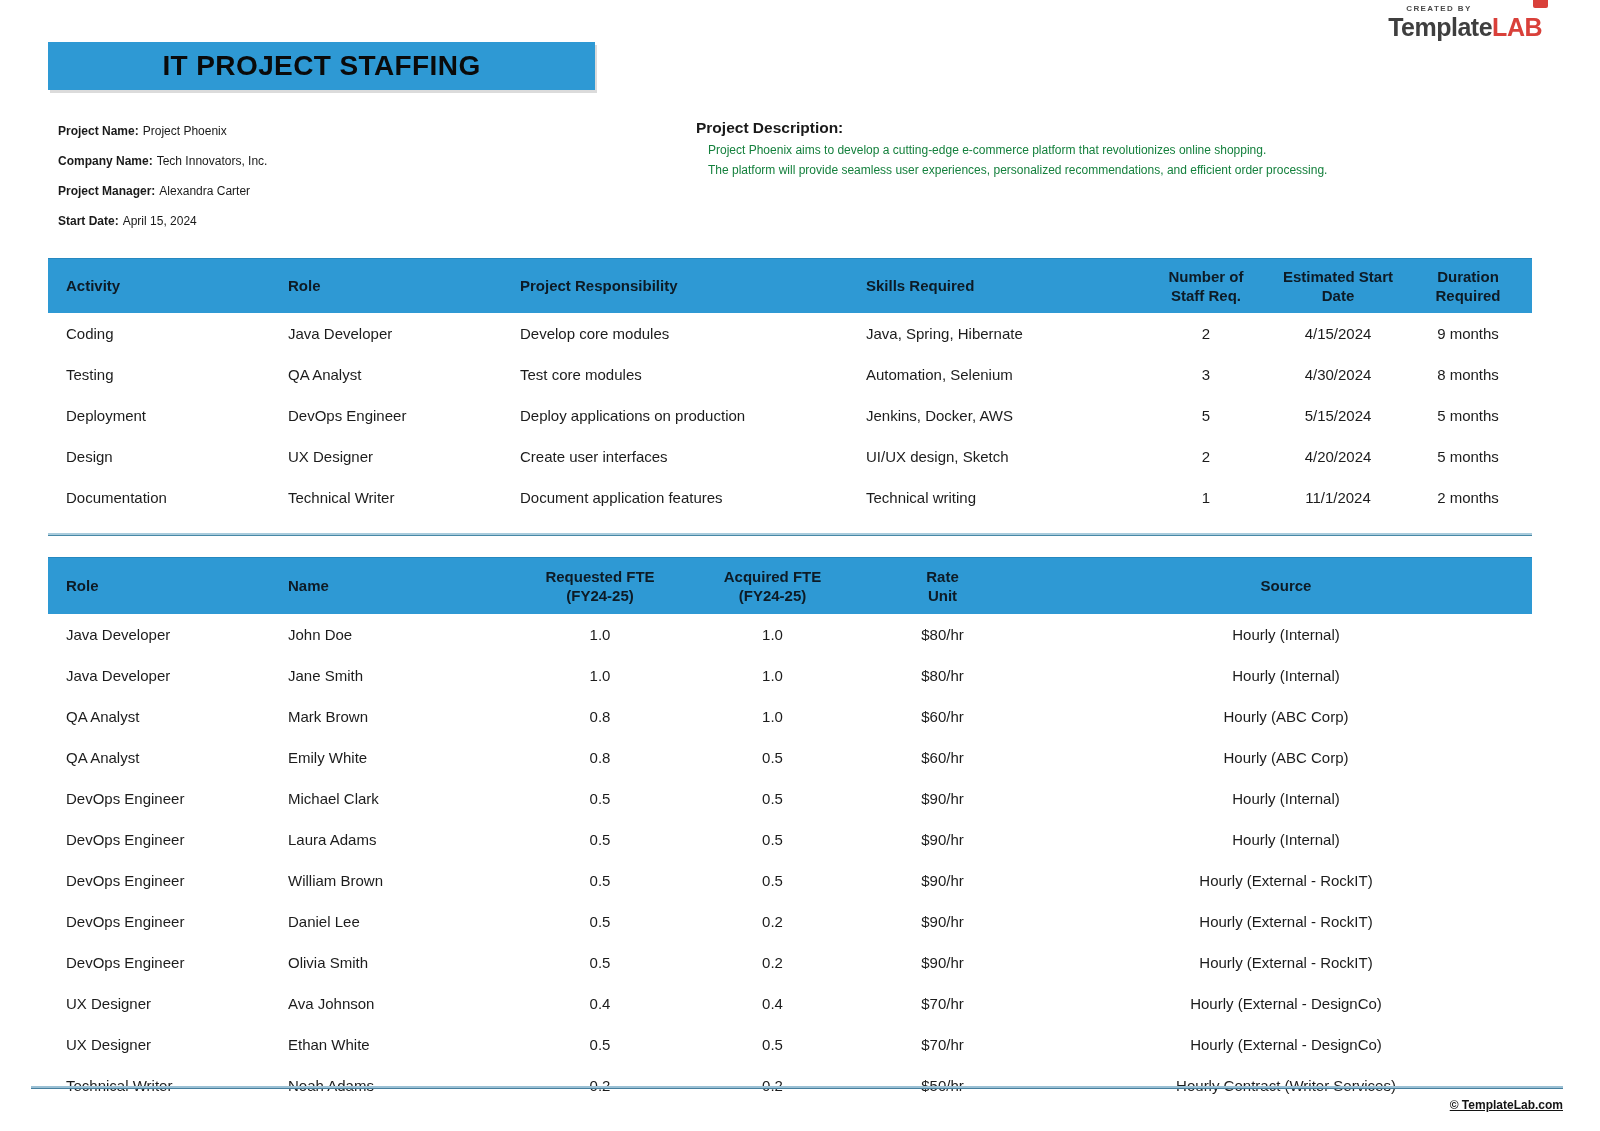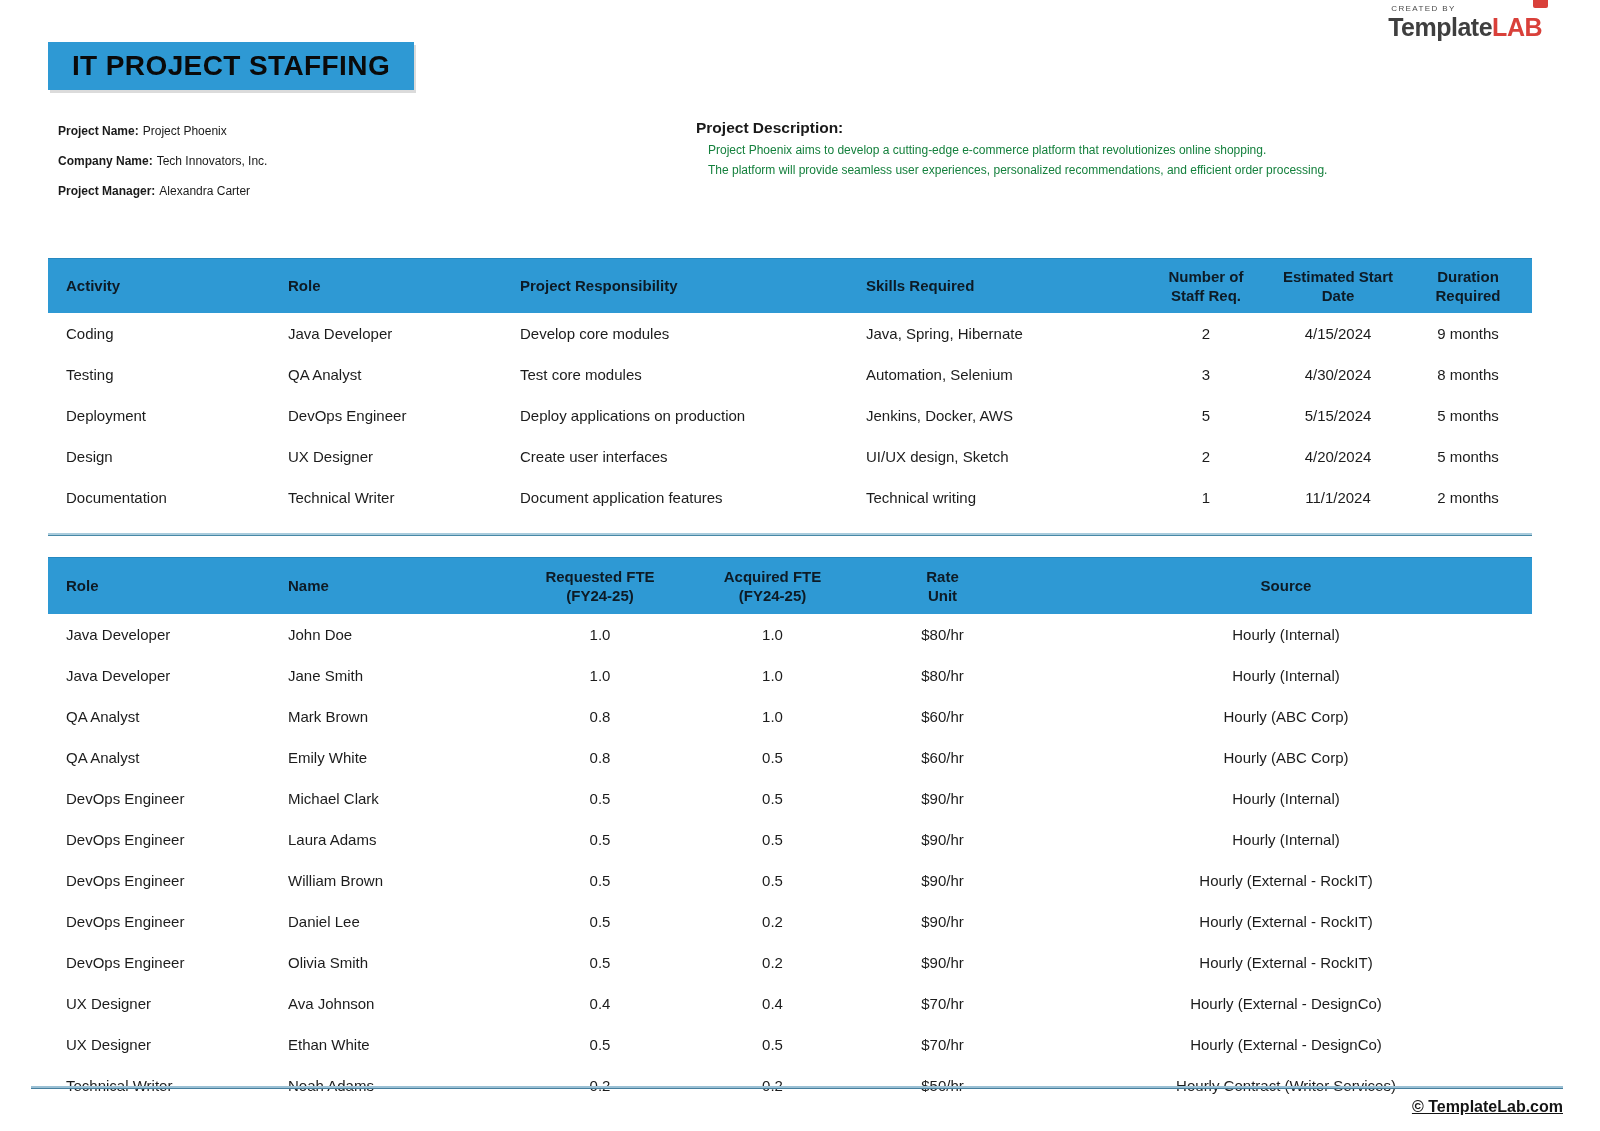--- a/index.html
+++ b/index.html
@@ -9,29 +9,29 @@
     width: 1600px;
     height: 1131px;
     background: #ffffff;
     font-family: "Liberation Sans", sans-serif;
     color: #1a1a1a;
     overflow: hidden;
   }
 
   
   .logo { position: absolute; top: 5px; right: 58px; line-height: 1; }
-  .created-by { font-size: 8px; font-weight: 400; letter-spacing: 1.4px; color: #4a4a4a; margin-left: 3px; }
+  .created-by { font-size: 8px; font-weight: 700; letter-spacing: 1.4px; color: #4a4a4a; margin-left: 18px; }
   .brand { font-size: 25px; font-weight: 700; letter-spacing: -0.5px; margin-top: 2px; text-align: center; }
   .brand-gray { color: #3f3f3f; }
   .brand-red { color: #D9403A; }
   .column-icon { position: absolute; top: 0px; right: 52px; width: 15px; height: 8px; background: #D9403A; border-radius: 0 0 2px 2px; }
 
   
   .title-box {
-    position: absolute; left: 48px; top: 42px; width: 366px; height: 48px;
+    position: absolute; left: 48px; top: 42px; width: 547px; height: 48px;
     background: #2E99D4; display: flex; align-items: center; justify-content: center;
     box-shadow: 2px 3px 0 rgba(0,0,0,0.14);
   }
   .title-box h1 { margin: 0; font-size: 28px; font-weight: 700; color: #0a0a0a; letter-spacing: 0.4px; }
 
   
   .project-info { position: absolute; left: 58px; top: 116px; font-size: 12px; }
   .project-info .row { height: 30px; line-height: 30px; }
   .lbl { font-weight: 700; margin-right: 4px; }
 
@@ -61,21 +61,21 @@
     height: 3px; background: #4788A6; border-top: 2px solid #A9CCDD;
   }
 
   
   .footer-line {
     position: absolute; left: 31px; top: 1086px; width: 1532px;
     height: 3px; background: #47809F; border-top: 2px solid #9BC0D4;
   }
   .copyright {
     position: absolute; top: 1098px; right: 37px;
-    font-size: 16px; font-weight: 700; text-decoration: underline; color: #141414; cursor: pointer;
+    font-size: 12px; font-weight: 700; text-decoration: underline; color: #141414; cursor: pointer;
   }
 </style>
 </head>
 <body>
 
 <div class="page">
 
   <div class="column-icon"></div>
   <div class="logo">
     <div class="created-by">CREATED BY</div>
@@ -88,20 +88,23 @@
 
   <div class="project-info">
     <div class="row">
       <span class="lbl">Project Name:</span><span>Project Phoenix</span>
     </div>
     <div class="row">
       <span class="lbl">Company Name:</span><span>Tech Innovators, Inc.</span>
     </div>
     <div class="row">
       <span class="lbl">Project Manager:</span><span>Alexandra Carter</span>
+    </div>
+    <div class="row">
+      <span class="lbl">Start Date:</span><span>April 15, 2024</span>
     </div>
   </div>
 
   <div class="description">
     <div class="desc-label">Project Description:</div>
     <div class="desc-line">Project Phoenix aims to develop a cutting-edge e-commerce platform that revolutionizes online shopping.</div>
     <div class="desc-line">The platform will provide seamless user experiences, personalized recommendations, and efficient order processing.</div>
   </div>
 
   <table class="t" id="staffing-table">

